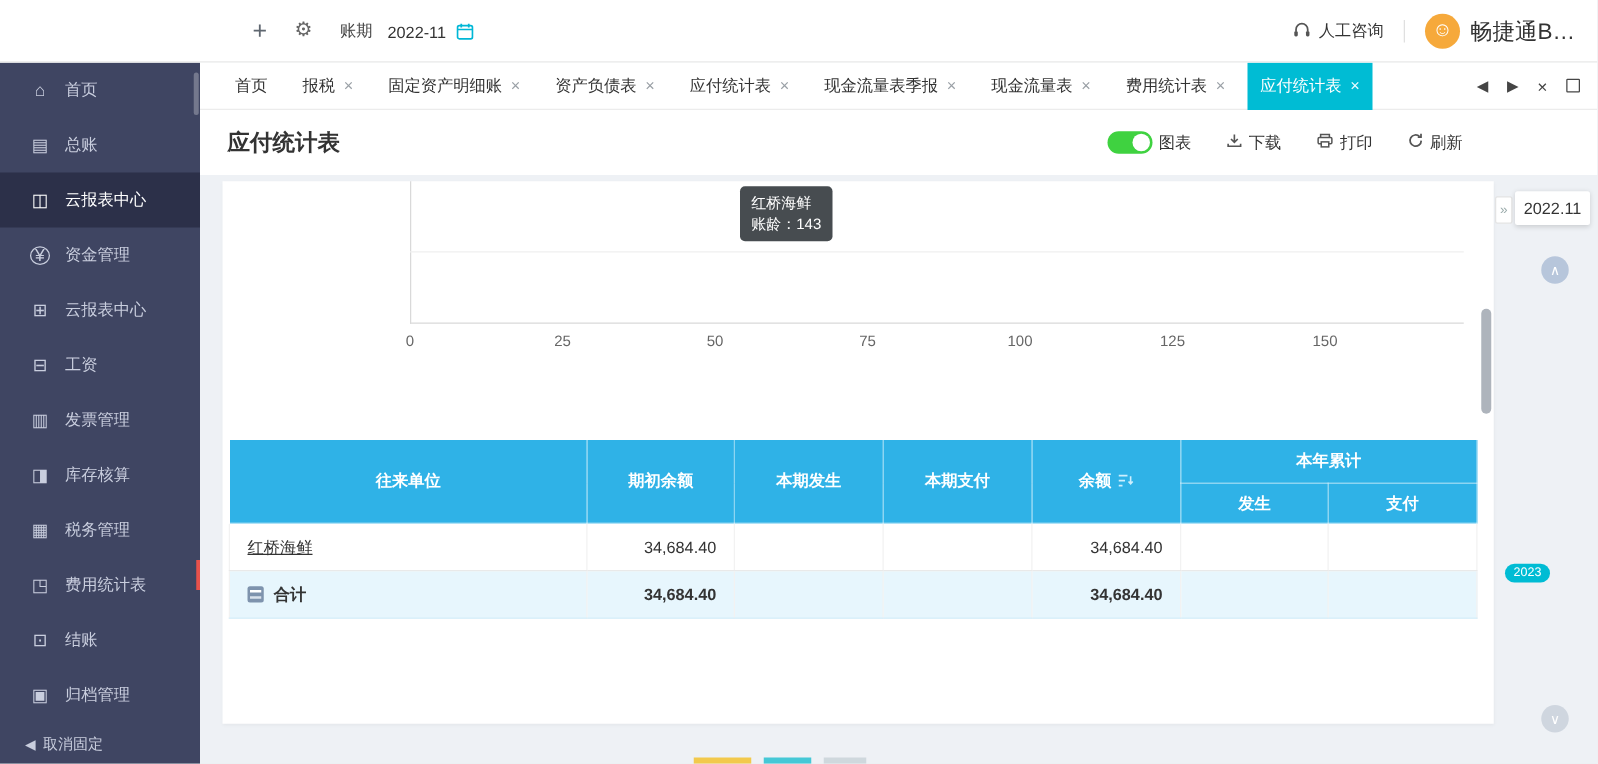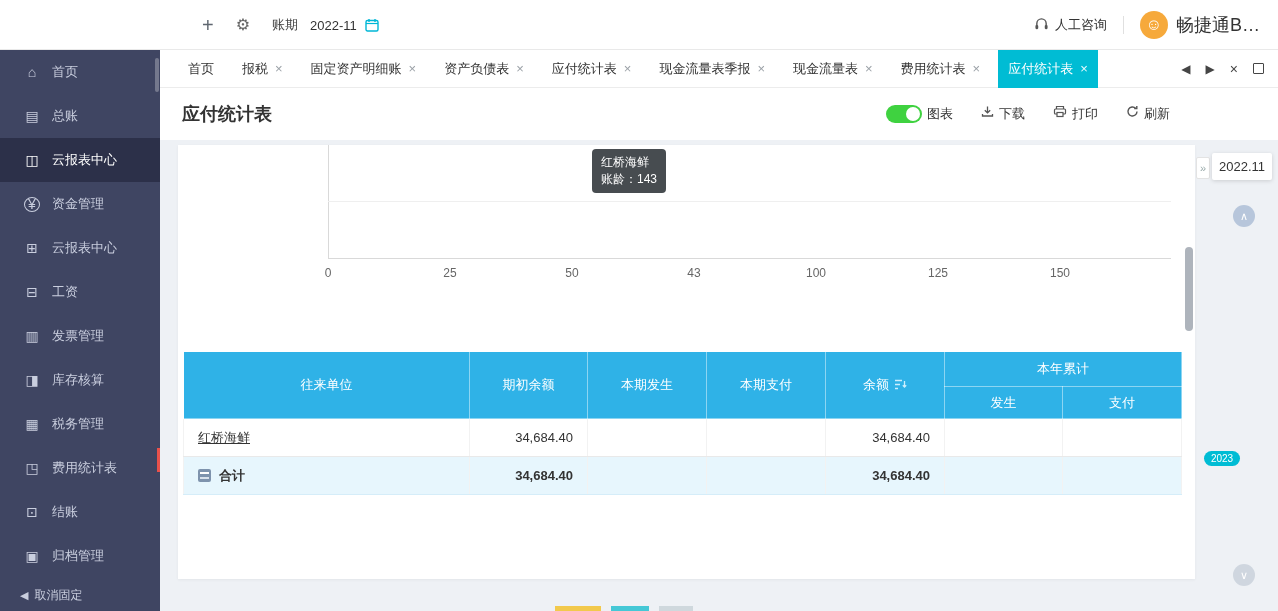--- a/index.html
+++ b/index.html
@@ -51,39 +51,39 @@
   .tab .x{color:#9aa0a6;font-size:13px;cursor:pointer}
   .tab.active{background:#00bcd4;color:#fff;margin-right:0}
   .tab.active .x{color:#eafcff}
   .tab-ctrl{margin-left:auto;display:flex;align-items:center;gap:15px;padding-right:14px;color:#454545}
   .tc{cursor:pointer;font-size:12px;line-height:1}
   .fs-box{width:11px;height:11px;border:1.5px solid #454545;border-radius:1px;cursor:pointer}
 
   .page-header{position:absolute;top:38px;left:0;right:0;height:52px;background:#fff;display:flex;align-items:center;padding:0 22px}
   .page-title{font-size:18px;font-weight:bold;color:#333}
   .toolbar{margin-left:auto;display:flex;align-items:center;padding-right:86px}
-  .tool{display:flex;gap:5px;color:#333;cursor:pointer;margin-left:28px}
+  .tool{display:flex;align-items:center;gap:5px;color:#333;cursor:pointer;margin-left:28px}
   .toggle{width:36px;height:18px;border-radius:9px;background:#3fd240;position:relative;cursor:pointer}
   .toggle::after{content:"";position:absolute;right:2px;top:2px;width:14px;height:14px;border-radius:50%;background:#fff}
 
   .panel{position:absolute;left:18px;top:95px;width:1017px;height:434px;background:#fff;box-shadow:0 1px 3px rgba(0,0,0,.05)}
 
   
   .chart{position:absolute;left:0;top:0;right:0;height:155px}
   .y-axis{position:absolute;left:150px;top:0;width:1px;height:114px;background:#d9d9d9}
   .gridline{position:absolute;left:150px;right:24px;top:56px;height:1px;background:#efefef}
   .x-axis{position:absolute;left:150px;right:24px;top:113px;height:1px;background:#d9d9d9}
   .tick{position:absolute;top:121px;transform:translateX(-50%);font-size:12px;color:#666}
   .tooltip{position:absolute;left:414px;top:4px;background:rgba(55,61,65,.92);color:#fff;padding:5px 9px;
            border-radius:4px;font-size:12px;line-height:17px;z-index:3}
   .v-thumb{position:absolute;right:2px;top:102px;width:8px;height:84px;background:#aeb4bc;border-radius:4px;cursor:pointer}
 
   
   .data-table{position:absolute;left:5px;top:206px;width:998px;border-collapse:collapse;table-layout:fixed}
-  .data-table th{background:#2fb2e7;color:#fff;font-weight:normal;font-size:13px;border:1px solid rgba(255,255,255,.45);text-align:center}
+  .data-table th{background:#2fb2e7;color:#fff;font-weight:bold;font-size:13px;border:1px solid rgba(255,255,255,.45);text-align:center}
   .data-table thead tr.h1 th{height:35px}
   .data-table thead tr.h2 th{height:32px}
   .data-table td{height:38px;font-size:13px;color:#333;border-bottom:1px solid #e9e9e9;border-right:1px solid #f2f2f2;padding:0 14px;background:#fff}
   .data-table td:first-child{border-left:1px solid #f2f2f2}
   td.num{text-align:right}
   tr.total td{background:#e7f6fd;font-weight:bold;border-bottom:1px solid #d5edf9}
   .unit-link{text-decoration:underline;cursor:pointer}
   .total-cell{display:flex;align-items:center;gap:8px}
   .total-icon{width:13px;height:13px;border-radius:2px;background:#7e93ad;position:relative;flex:0 0 13px}
   .total-icon::after{content:"";position:absolute;left:2px;right:2px;top:3px;height:2px;background:#fff}
@@ -300,21 +300,21 @@
         <div class="tooltip">
           <div>红桥海鲜</div>
           <div>账龄：143</div>
         </div>
         <div class="y-axis"></div>
         <div class="gridline"></div>
         <div class="x-axis"></div>
         <span class="tick" style="left:150px">0</span>
         <span class="tick" style="left:272px">25</span>
         <span class="tick" style="left:394px">50</span>
-        <span class="tick" style="left:516px">43</span>
+        <span class="tick" style="left:516px">75</span>
         <span class="tick" style="left:638px">100</span>
         <span class="tick" style="left:760px">125</span>
         <span class="tick" style="left:882px">150</span>
       </div>
 
       <table class="data-table">
         <colgroup>
           <col style="width:286px">
             <col style="width:118px">
             <col style="width:119px">

